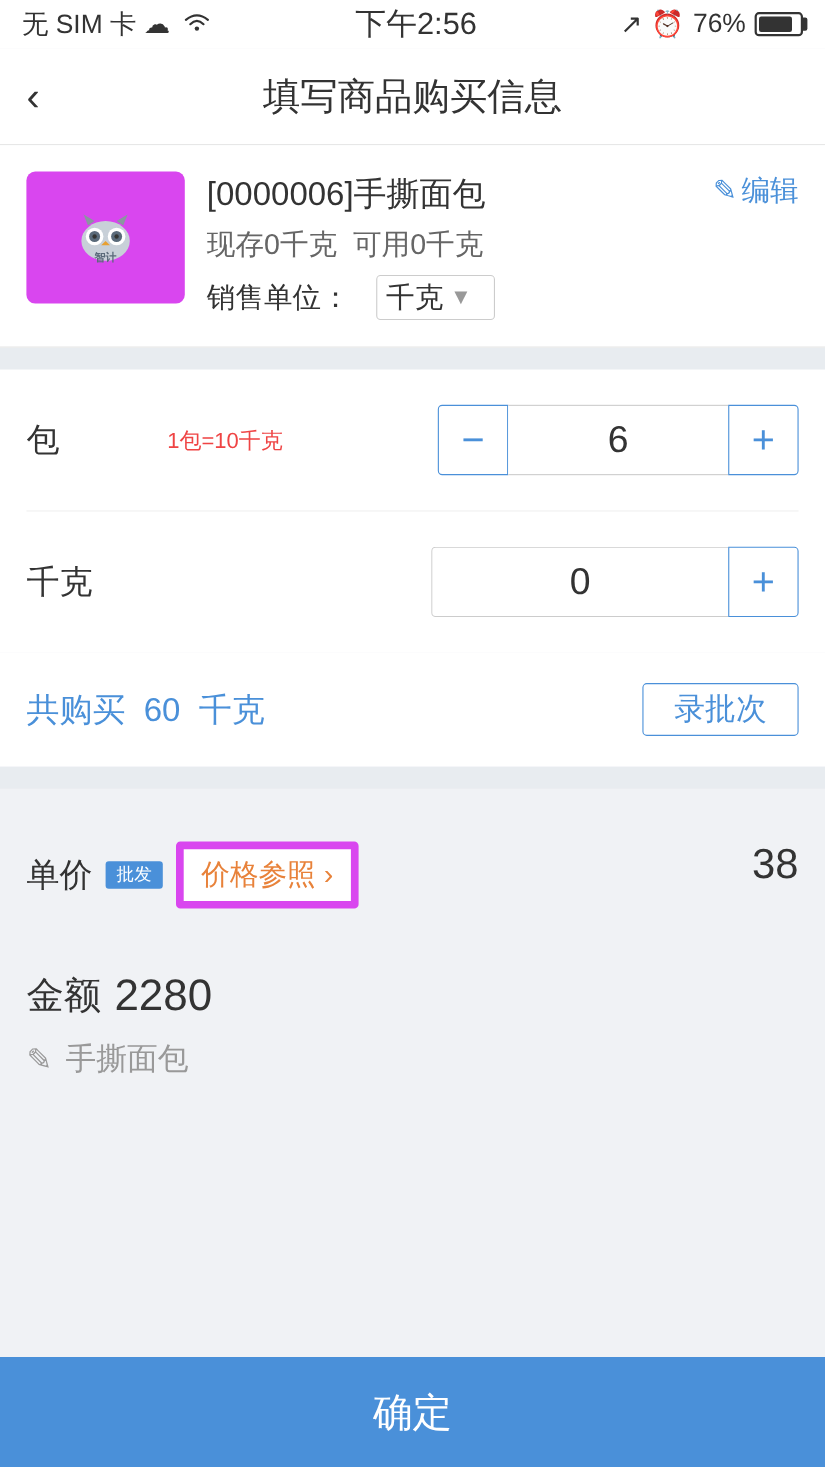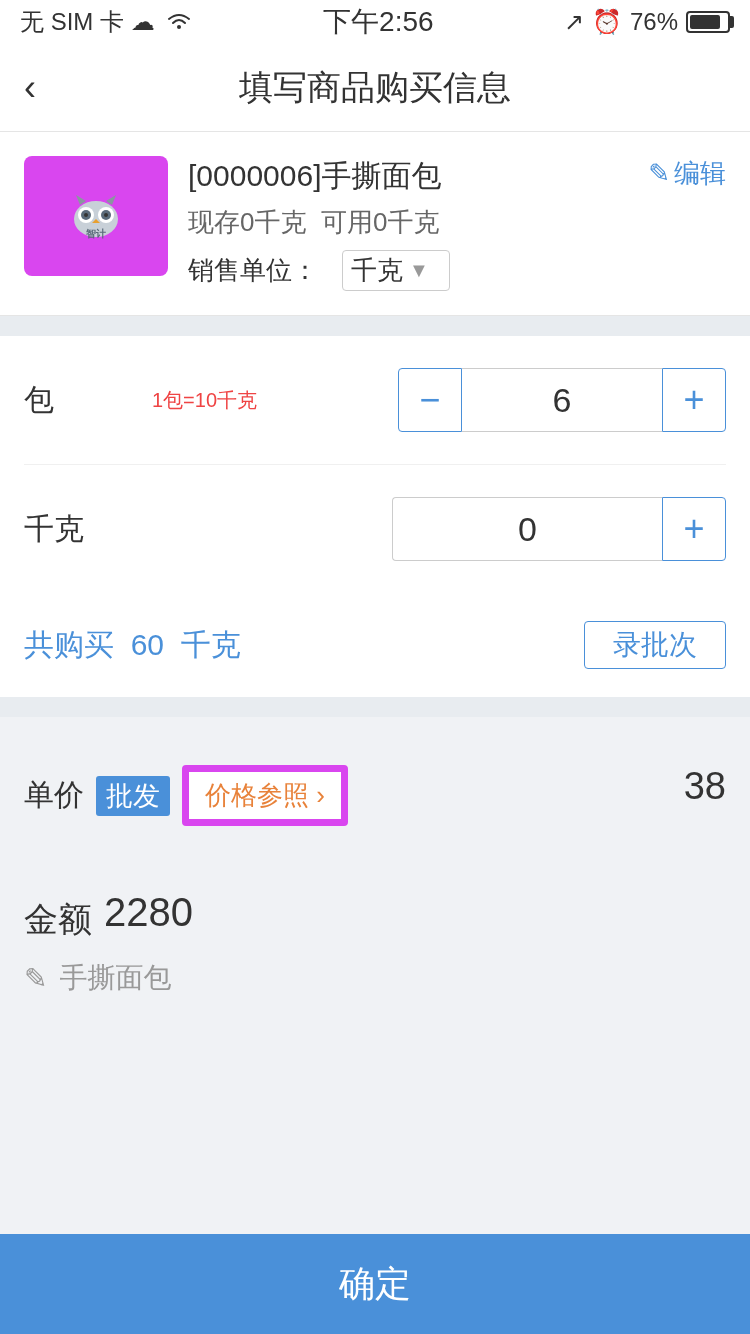--- a/index.html
+++ b/index.html
@@ -257,21 +257,21 @@
     .price-label-group {
       display: flex;
       align-items: center;
       gap: 12px;
       font-size: 30px;
       color: #333;
     }
     .price-tag {
       background: #4a90d9;
       color: #fff;
-      font-size: 27px;
+      font-size: 16px;
       padding: 2px 10px;
       border-radius: 3px;
     }
     .price-ref-btn {
       border: 7px solid #d946ef;
       color: #e8823a;
       background: #fff;
       border-radius: 4px;
       padding: 6px 16px;
       font-size: 26px;
@@ -291,21 +291,21 @@
       background: #f0f2f5;
       padding: 28px 24px 20px;
     }
     .amount-row {
       display: flex;
       align-items: center;
       font-size: 34px;
       color: #333;
       margin-bottom: 16px;
     }
-    .amount-label { margin-right: 12px; margin-top: 15px; }
+    .amount-label { margin-right: 12px; }
     .amount-value { font-size: 40px; font-weight: 500; }
     .remark-row {
       display: flex;
       align-items: center;
       gap: 12px;
       font-size: 28px;
       color: #999;
     }
 
     

